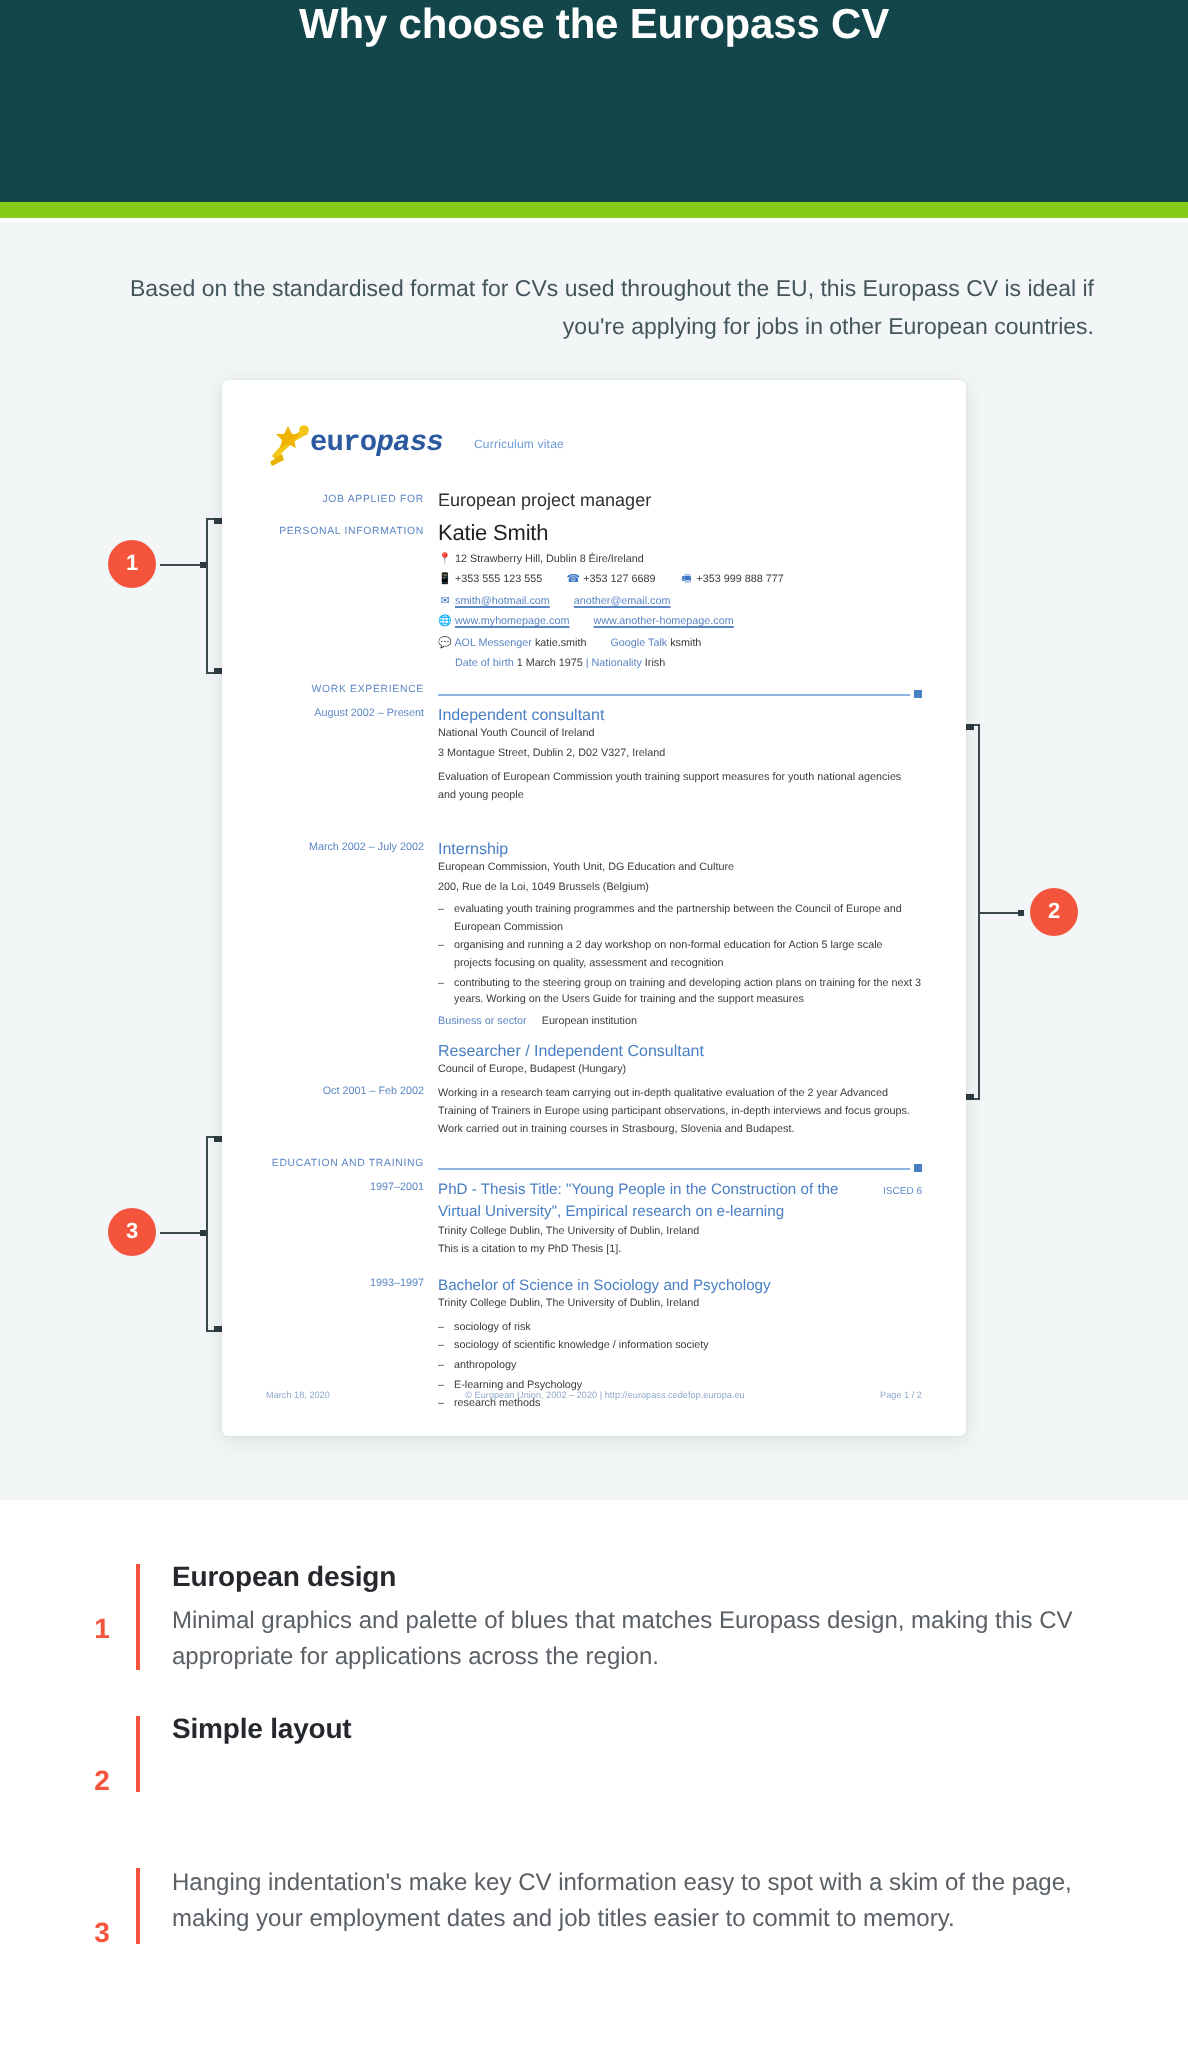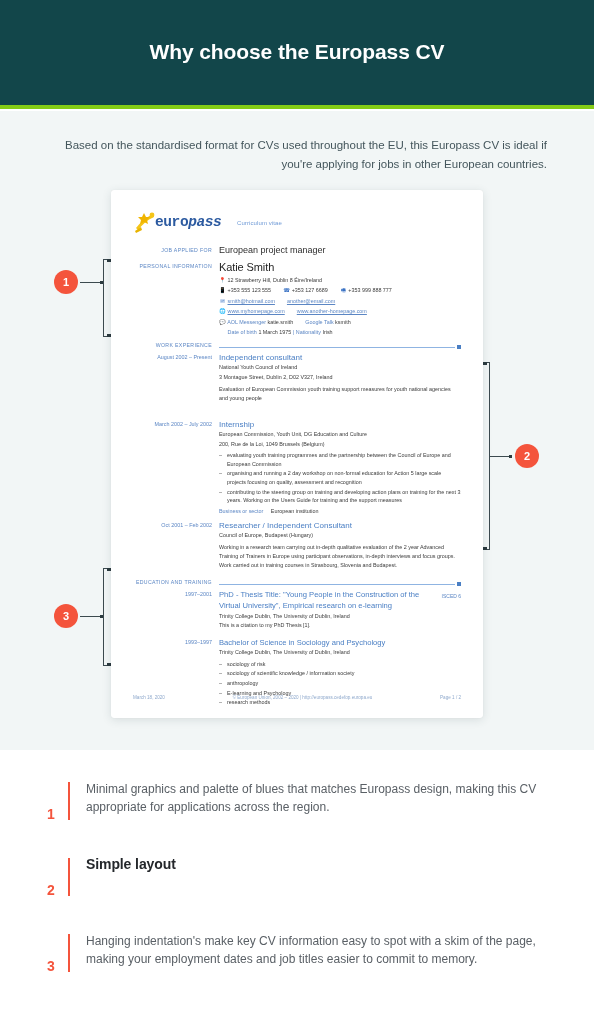--- a/index.html
+++ b/index.html
@@ -8,22 +8,22 @@
     height: 1024px;
     background: #ffffff;
     font-family: "Liberation Sans", sans-serif;
   }
   .page { position: relative; width: 594px; height: 1024px; overflow: hidden; background: #ffffff; }
 
   
   .hero {
     position: absolute; left: 0; top: 0; width: 594px; height: 109px;
     background: #12464a;
-    display: flex; align-items: center; justify-content: center;
-    border-bottom: 4px solid #84cc16;
+    display: flex; align-items: flex-start; justify-content: center;
+    border-bottom: 8px solid #84cc16;
   }
   .hero-title {
     color: #ffffff; font-size: 21px; font-weight: bold; line-height: 1.28;
     text-align: center; letter-spacing: -0.1px; width: 400px;
   }
 
   
   .band {
     position: absolute; left: 0; top: 111px; width: 594px; height: 639px;
     background: #f2f6f6;
@@ -268,21 +268,21 @@
             <li>organising and running a 2 day workshop on non-formal education for Action 5 large scale projects focusing on quality, assessment and recognition</li>
             <li>contributing to the steering group on training and developing action plans on training for the next 3 years. Working on the Users Guide for training and the support measures</li>
           </ul>
           <div class="meta">
             <span class="k">Business or sector</span>
             <span class="v">European institution</span>
           </div>
         </div>
       </div>
 
-      <div class="crow" style="margin-top:7px;">
+      <div class="crow" style="margin-top:7px;align-items:center;">
         <div class="clabel date">Oct 2001 – Feb 2002</div>
         <div class="cbody">
           <div class="jtitle">Researcher / Independent Consultant</div>
           <div class="jsub">Council of Europe, Budapest (Hungary)</div>
           <div class="jdesc">Working in a research team carrying out in-depth qualitative evaluation of the 2 year Advanced Training of Trainers in Europe using participant observations, in-depth interviews and focus groups. Work carried out in training courses in Strasbourg, Slovenia and Budapest.</div>
         </div>
       </div>
 
       <div class="crow" style="margin-top:7px;">
         <div class="clabel">EDUCATION AND TRAINING</div>
@@ -327,20 +327,21 @@
 
     </div>
   </div>
 
   <div class="features">
 
     <div class="feat" style="top:28px;">
       <div class="feat-num">1</div>
       <div class="feat-bar"></div>
       <div class="feat-txt">
+        <div class="feat-h">European design</div>
         <div class="feat-p">Minimal graphics and palette of blues that matches Europass design, making this CV appropriate for applications across the region.</div>
       </div>
     </div>
 
     <div class="feat" style="top:104px;">
       <div class="feat-num">2</div>
       <div class="feat-bar"></div>
       <div class="feat-txt">
         <div class="feat-h">Simple layout</div>
       </div>

